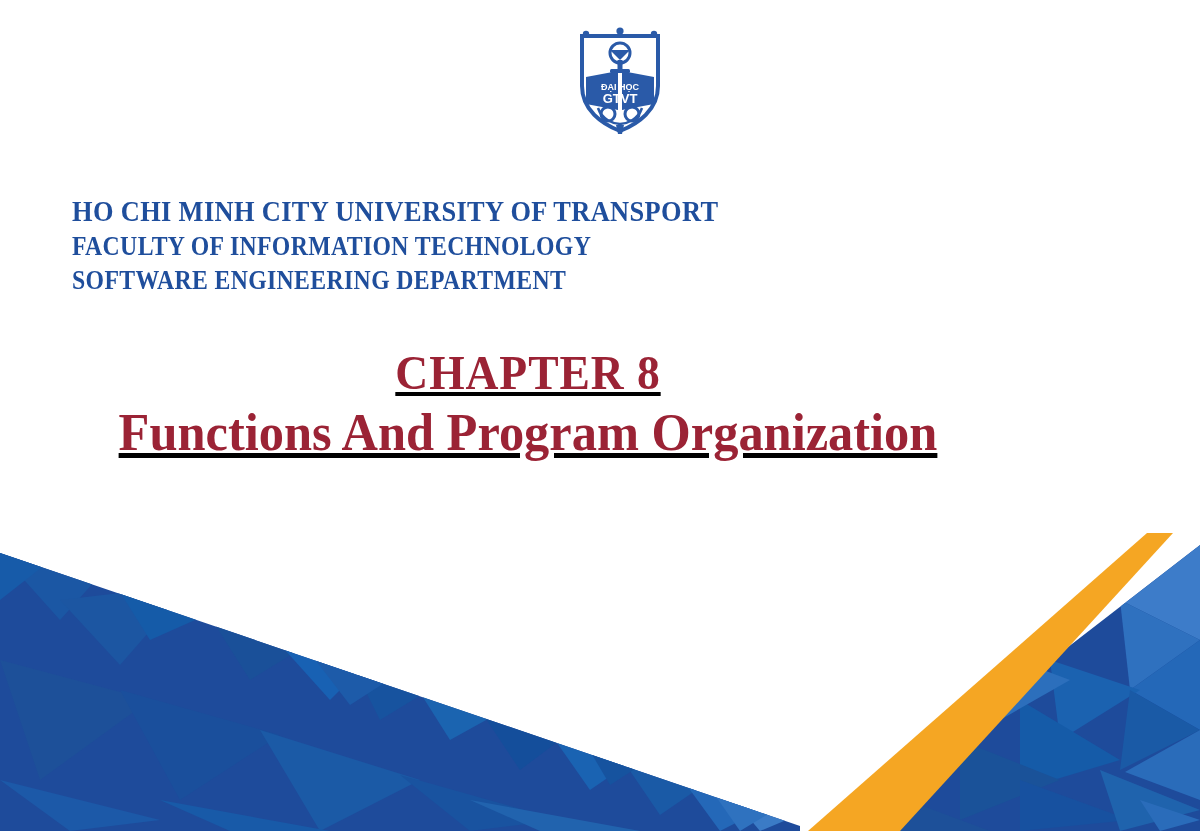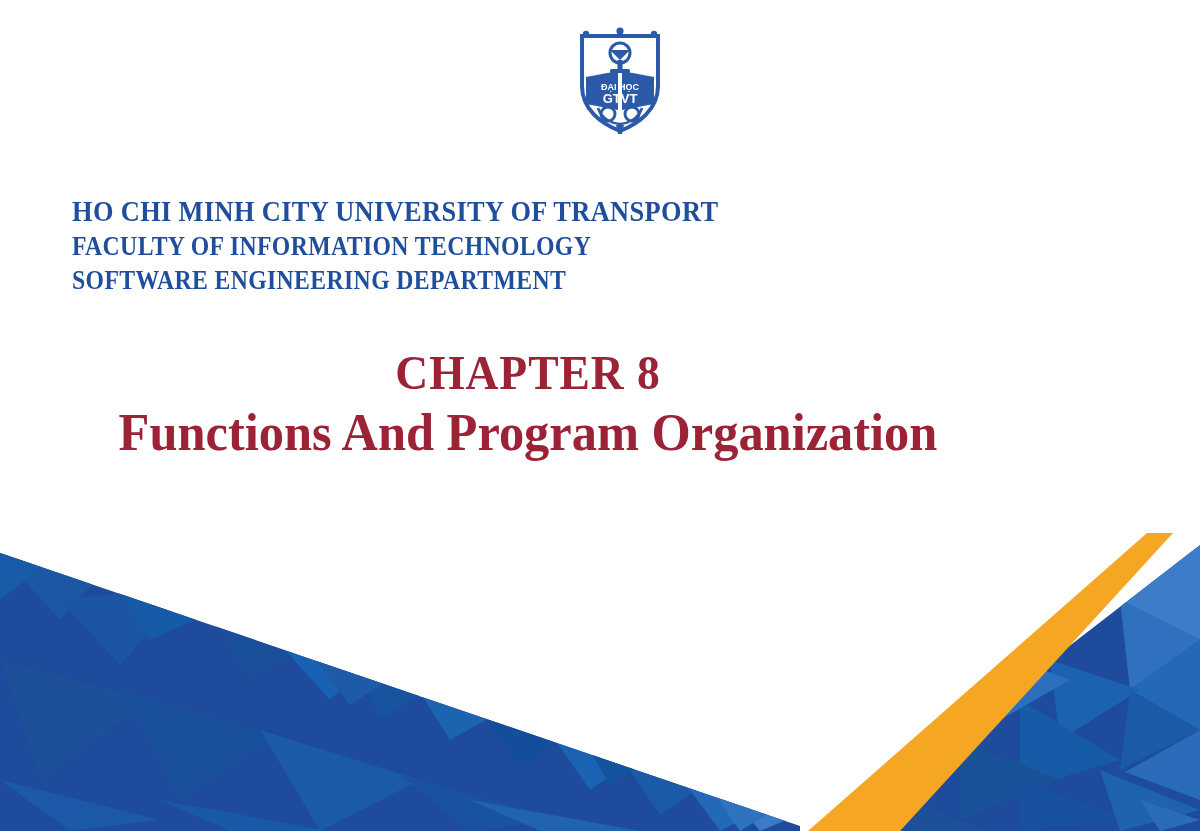--- a/index.html
+++ b/index.html
@@ -77,20 +77,21 @@
     line-height: 34px;
   }
 
   
   .title-block {
     position: absolute;
     left: 0;
     top: 344px;
     width: 1056px;
     text-align: center;
+    text-decoration: underline;
   }
   .title-line {
     color: #9b2335;
     font-family: "Liberation Serif", serif;
     font-weight: bold;
     white-space: nowrap;
   }
   .title-line.main {
     font-size: 49px;
     line-height: 58px;

